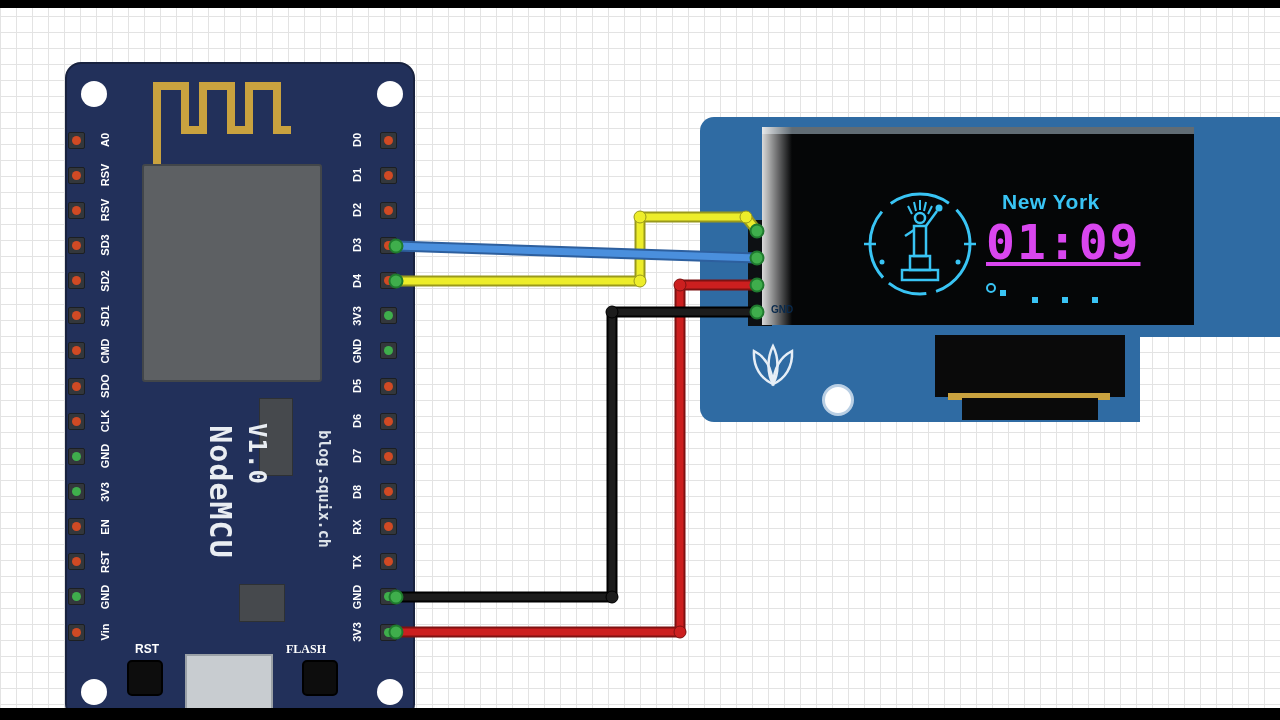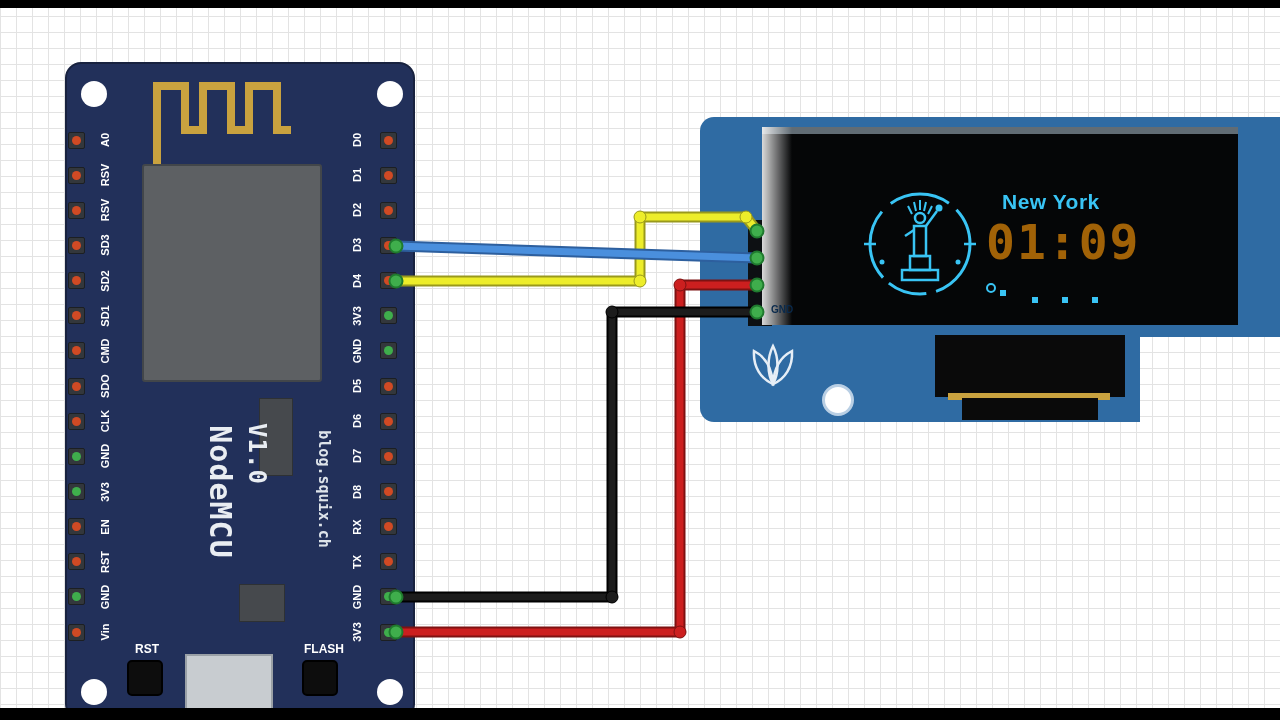--- a/index.html
+++ b/index.html
@@ -50,31 +50,31 @@
                transform:rotate(-90deg); z-index:3; }
 
   
   #oled-module { position:absolute; left:700px; top:117px; width:580px; height:305px; z-index:2; }
   #oled-pcb-top    { position:absolute; left:0; top:0; width:580px; height:220px;
                      background:#2f6ba3; border-radius:14px 0 0 0; }
   #oled-pcb-bottom { position:absolute; left:0; top:183px; width:440px; height:122px;
                      background:#2f6ba3; border-radius:0 0 0 14px; }
   #oled-pin-strip  { position:absolute; left:48px; top:103px; width:24px; height:106px;
                      background:#0d1013; }
-  #oled-screen { position:absolute; left:62px; top:10px; width:476px; height:198px;
+  #oled-screen { position:absolute; left:62px; top:10px; width:432px; height:198px;
                  background:#050607; overflow:hidden; }
   #screen-top-glare  { position:absolute; left:0; top:0; width:476px; height:7px;
                        background:rgba(190,210,225,0.5); }
   #screen-left-glare { position:absolute; left:0; top:0; width:30px; height:198px;
                        background:linear-gradient(90deg, rgba(255,255,255,0.85), rgba(255,255,255,0)); }
   #statue-graphic { position:absolute; left:94px; top:55px; }
   #oled-city { position:absolute; left:240px; top:63px; font-size:21px; font-weight:bold;
                color:#39c4f4; letter-spacing:0.5px; }
   #oled-time { position:absolute; left:224px; top:87px; font-family:"DejaVu Sans Mono",monospace;
-               font-weight:bold; font-size:48px; color:#a16207; letter-spacing:2px; }
+               font-weight:bold; font-size:48px; color:#d946ef; letter-spacing:2px;text-decoration:underline; }
   .screen-dot  { position:absolute; width:6px; height:6px; background:#39c4f4; }
   .screen-ring { position:absolute; width:10px; height:10px; border:2px solid #39c4f4;
                  border-radius:50%; }
   #oled-logo { position:absolute; left:44px; top:217px; }
   #oled-hole { position:absolute; left:122px; top:267px; width:32px; height:32px;
                background:#ffffff; border:3px solid #b9cfe4; border-radius:50%; }
   #oled-gnd-label { position:absolute; left:71px; top:187px; font-size:10px;
                     font-weight:bold; color:#0a2a4c; }
   #oled-connector { position:absolute; left:235px; top:218px; width:190px; height:62px;
                     background:#0a0a0a; }
@@ -109,21 +109,21 @@
     <div id="shield"></div>
     <div id="chip1" class="chip"></div>
     <div id="chip2" class="chip"></div>
 
     <div id="board-title" class="vtext">NodeMCU</div>
     <div id="board-version" class="vtext">V1.0</div>
     <div id="board-credit" class="vtext">blog.squix.ch</div>
 
     <div class="btn-label" style="left:50px;top:578px;width:60px;">RST</div>
     <div class="board-button" style="left:60px;top:596px;"></div>
-    <div class="btn-label" style="left:220px;top:578px;width:74px;">FLASH</div>
+    <div class="btn-label" style="left:202px;top:578px;width:74px;font-family:Liberation Serif, serif;">FLASH</div>
     <div class="board-button" style="left:235px;top:596px;"></div>
     <div id="usb"></div>
   </div>
 
   <div id="oled-module">
     <div id="oled-pcb-top"></div>
     <div id="oled-pcb-bottom"></div>
     <div id="oled-pin-strip"></div>
 
     <div id="oled-screen">

